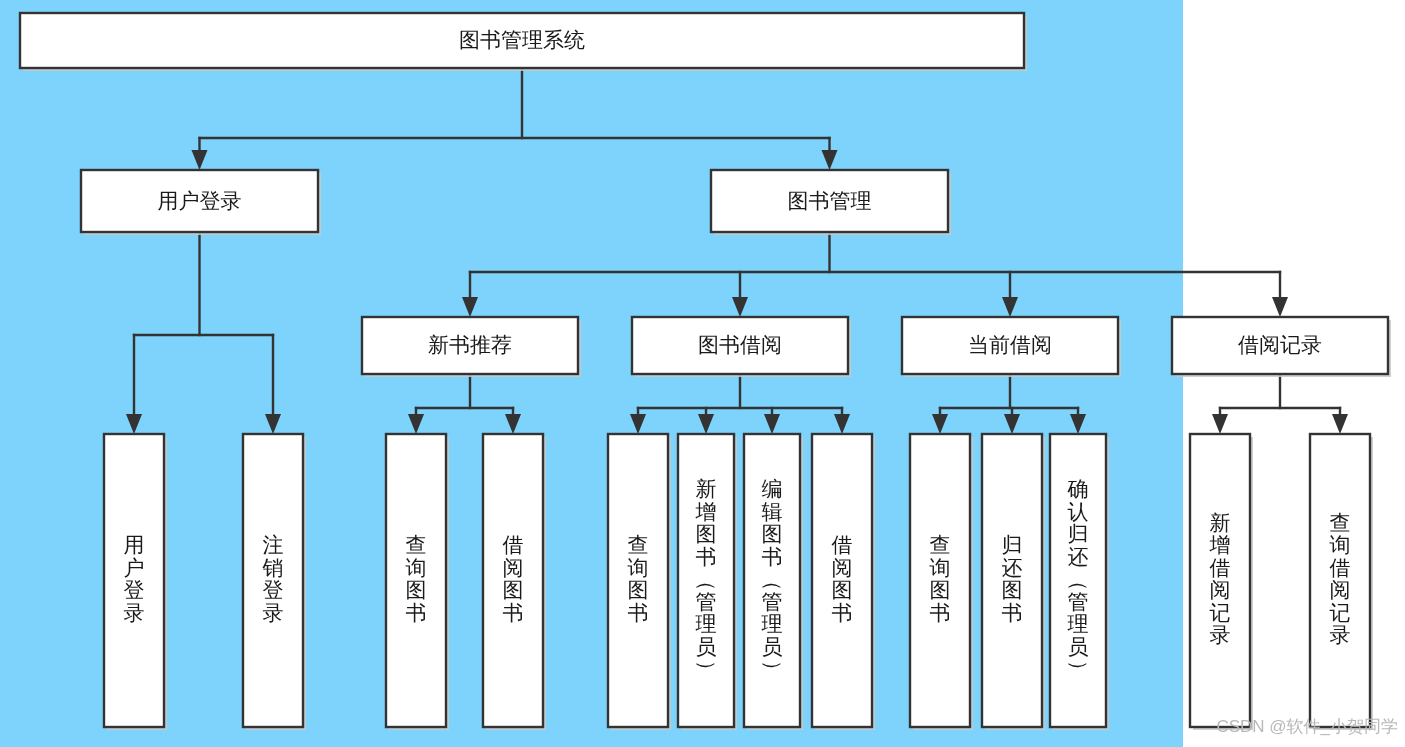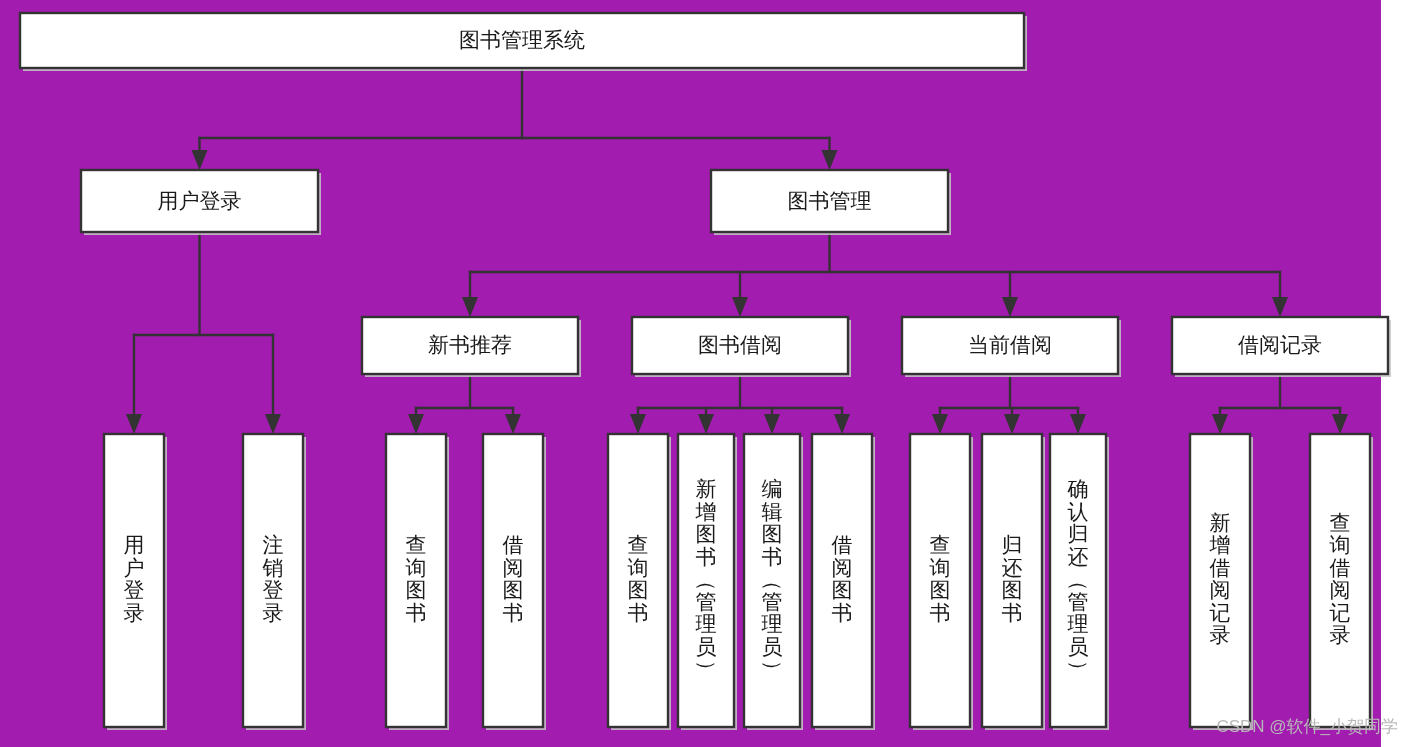--- a/index.html
+++ b/index.html
@@ -8,23 +8,23 @@
     background: #ffffff;
   }
   body {
     width: 1405px;
     height: 747px;
     font-family: "Liberation Sans", "DejaVu Sans", sans-serif;
     overflow: hidden;
   }
   #diagram-root {
     position: relative;
-    width: 1381px;
+    width: 1183px;
     height: 747px;
-    background: #a21caf;
+    background: #7dd3fc;
   }
   svg.tree-canvas {
     position: absolute;
     left: 0;
     top: 0;
     width: 1405px;
     height: 747px;
     display: block;
   }
   .node-box {

